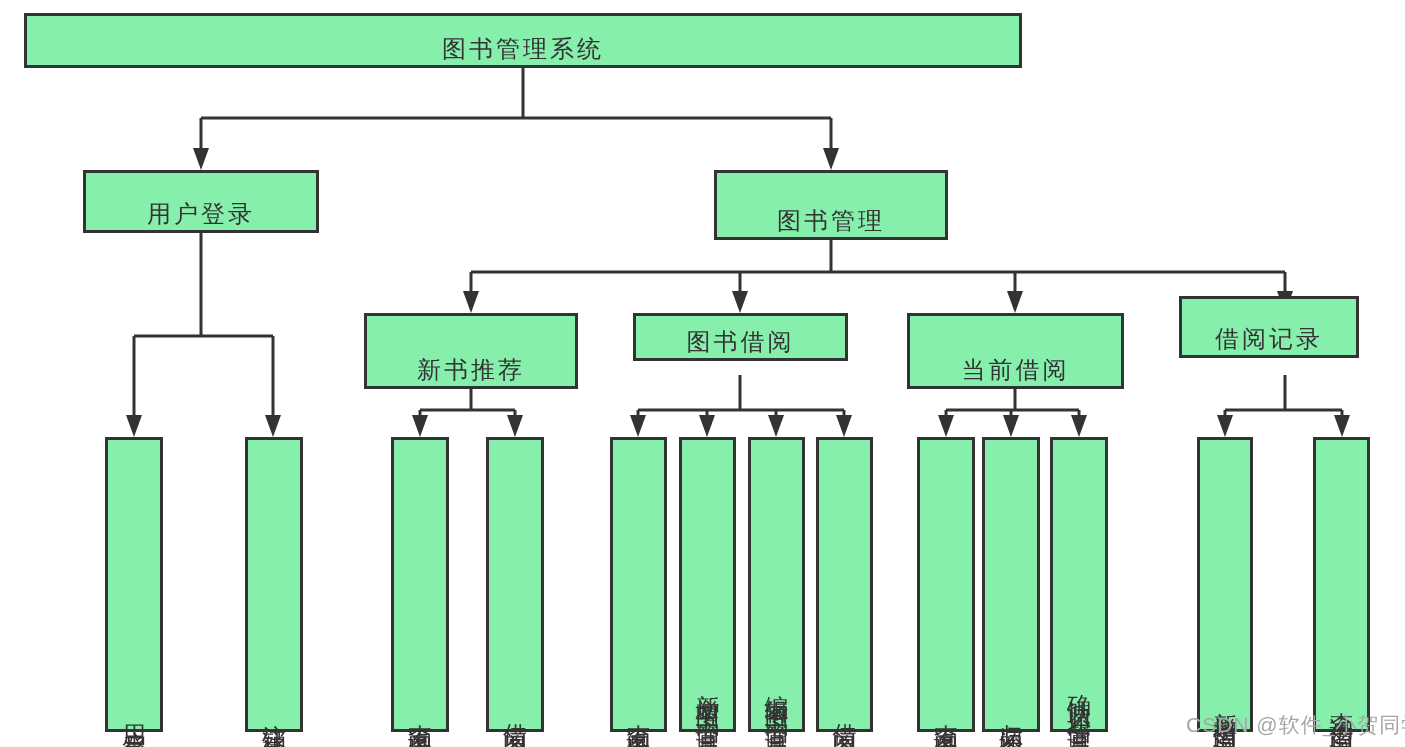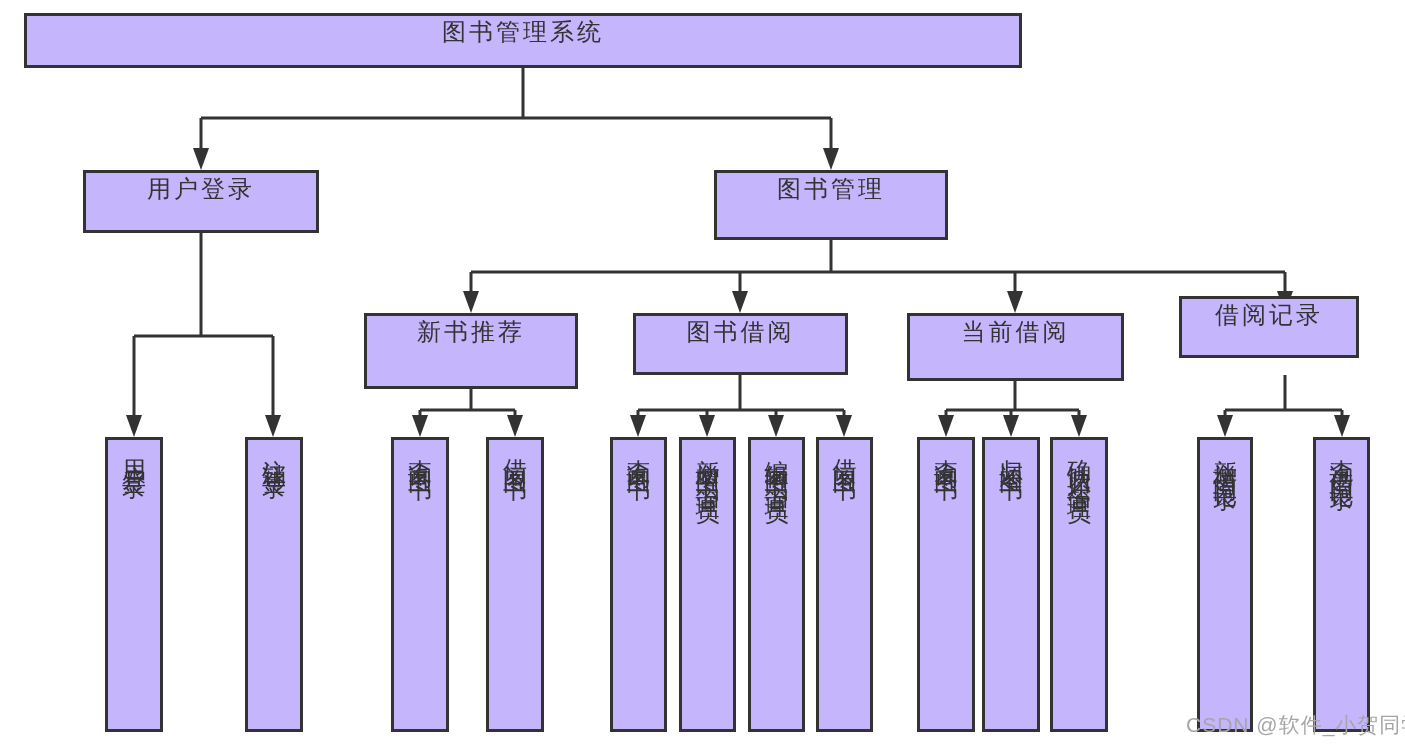--- a/index.html
+++ b/index.html
@@ -4,22 +4,22 @@
 <style>
   html,body{margin:0;padding:0;background:#ffffff;}
   .canvas{
     position:relative;width:1405px;height:747px;background:#ffffff;
     font-family:"Liberation Sans",sans-serif;color:#333333;overflow:hidden;
   }
   .wires{position:absolute;left:0;top:0;width:1405px;height:747px;}
   .wires path{stroke:#333333;stroke-width:3;fill:none;}
   .wires polygon{fill:#333333;stroke:none;}
   .box{
-    position:absolute;box-sizing:border-box;background:#c4b5fd;
-    border:3px solid #333333;display:flex;align-items:flex-start;justify-content:center;
+    position:absolute;box-sizing:border-box;background:#86efac;
+    border:3px solid #333333;display:flex;align-items:flex-end;justify-content:center;
   }
   .box-h .label{font-size:24px;letter-spacing:3px;white-space:nowrap;}
   .box-v .label{
     writing-mode:vertical-rl;text-orientation:mixed;
     font-size:24px;letter-spacing:6px;line-height:1;white-space:nowrap;
   }
   .watermark{
     position:absolute;left:1186px;top:711px;z-index:5;
     font-size:21px;color:#a6a6a6;white-space:nowrap;letter-spacing:1px;
   }
@@ -98,24 +98,24 @@
   <div class="box box-h" style="left:83px;top:170px;width:236px;height:63px">
     <span class="label">用户登录</span>
   </div>
   <div class="box box-h" style="left:714px;top:170px;width:234px;height:70px">
     <span class="label">图书管理</span>
   </div>
 
   <div class="box box-h" style="left:364px;top:313px;width:214px;height:76px">
     <span class="label">新书推荐</span>
   </div>
-  <div class="box box-h" style="left:633px;top:313px;width:215px;height:62px">
+  <div class="box box-h" style="left:633px;top:313px;width:215px;height:48px">
     <span class="label">图书借阅</span>
   </div>
-  <div class="box box-h" style="left:907px;top:313px;width:217px;height:68px">
+  <div class="box box-h" style="left:907px;top:313px;width:217px;height:76px">
     <span class="label">当前借阅</span>
   </div>
   <div class="box box-h" style="left:1179px;top:296px;width:180px;height:62px">
     <span class="label">借阅记录</span>
   </div>
 
   <div class="box box-v" style="left:105px;top:437px;width:58px;height:295px">
     <span class="label">用户登录</span>
   </div>
   <div class="box box-v" style="left:245px;top:437px;width:58px;height:295px">

